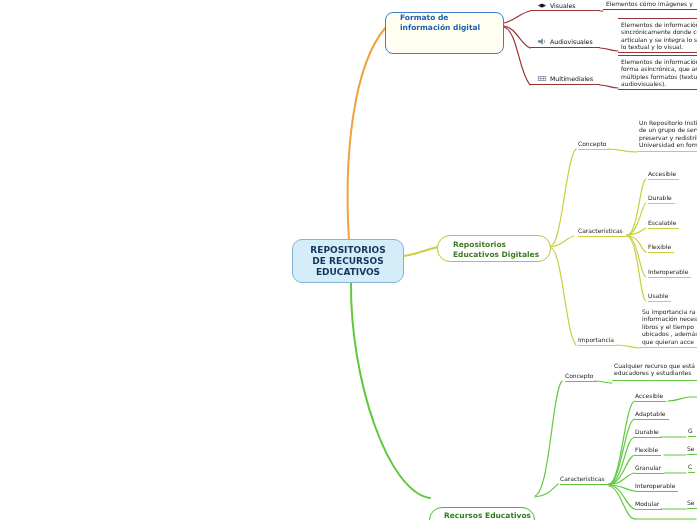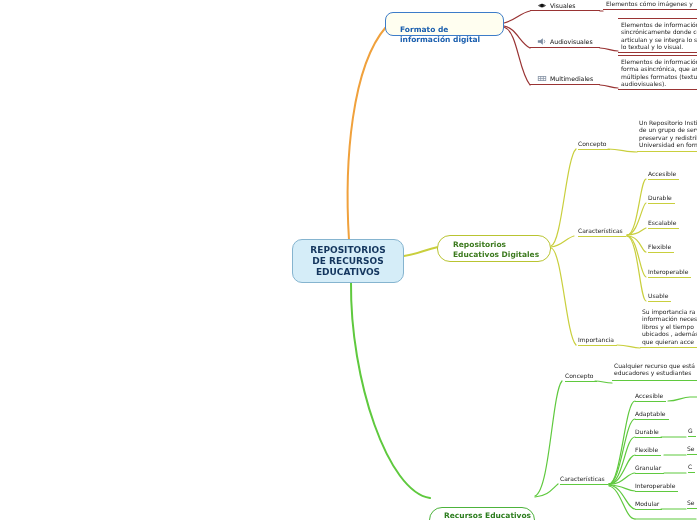--- a/index.html
+++ b/index.html
@@ -2,22 +2,22 @@
 <html><head>
 <meta charset="utf-8">
 <style>
   html,body{margin:0;padding:0;background:#ffffff;}
   #canvas{position:relative;width:697px;height:520px;overflow:hidden;background:#ffffff;
           font-family:"DejaVu Sans","Liberation Sans",sans-serif;}
   svg.wires{position:absolute;left:0;top:0;pointer-events:none;}
   .node{position:absolute;box-sizing:border-box;font-weight:bold;white-space:pre-line;}
   #central{left:292px;top:239px;width:112px;height:44px;background:#d5edf8;border:1.5px solid #85b4cf;
            border-radius:10px;color:#14365e;font-size:9px;line-height:11px;text-align:center;padding-top:5px;}
-  #formato{left:385px;top:12px;width:119px;height:24px;background:#fffef0;border:1.5px solid #3d7cc9;
-           border-radius:8px;color:#1b5fae;font-size:7.5px;line-height:9.5px;padding:12px 0 0 14px;}
+  #formato{left:385px;top:12px;width:119px;height:42px;background:#fffef0;border:1.5px solid #3d7cc9;
+           border-radius:8px;color:#1b5fae;font-size:7.5px;line-height:9.5px;padding:0 0 0 14px;}
   #repos{left:437px;top:235px;width:114px;height:27px;background:#ffffff;border:1.5px solid #b9c431;
          border-radius:13px;color:#3c7a1e;font-size:7.5px;line-height:9.5px;padding:4px 0 0 15px;}
   #recursos{left:429px;top:507px;width:106px;height:26px;background:#ffffff;border:1.5px solid #4db33c;
             border-radius:13px;color:#2c7d1e;font-size:7.5px;line-height:9.5px;padding:3px 0 0 14px;}
   .frow{position:absolute;left:530px;width:70px;box-sizing:border-box;display:flex;align-items:center;
         gap:3px;padding:1px 0 1px 7px;border-bottom:1.2px solid #993333;}
   .flabel{font-size:6.2px;color:#111;white-space:nowrap;}
   .icon{width:10px;height:9px;flex:0 0 auto;}
   .tdesc{position:absolute;box-sizing:border-box;border-top:1.2px solid #993333;border-bottom:1.2px solid #993333;
          padding:2px 0 2px 3px;font-size:6px;line-height:7.3px;color:#222;}

